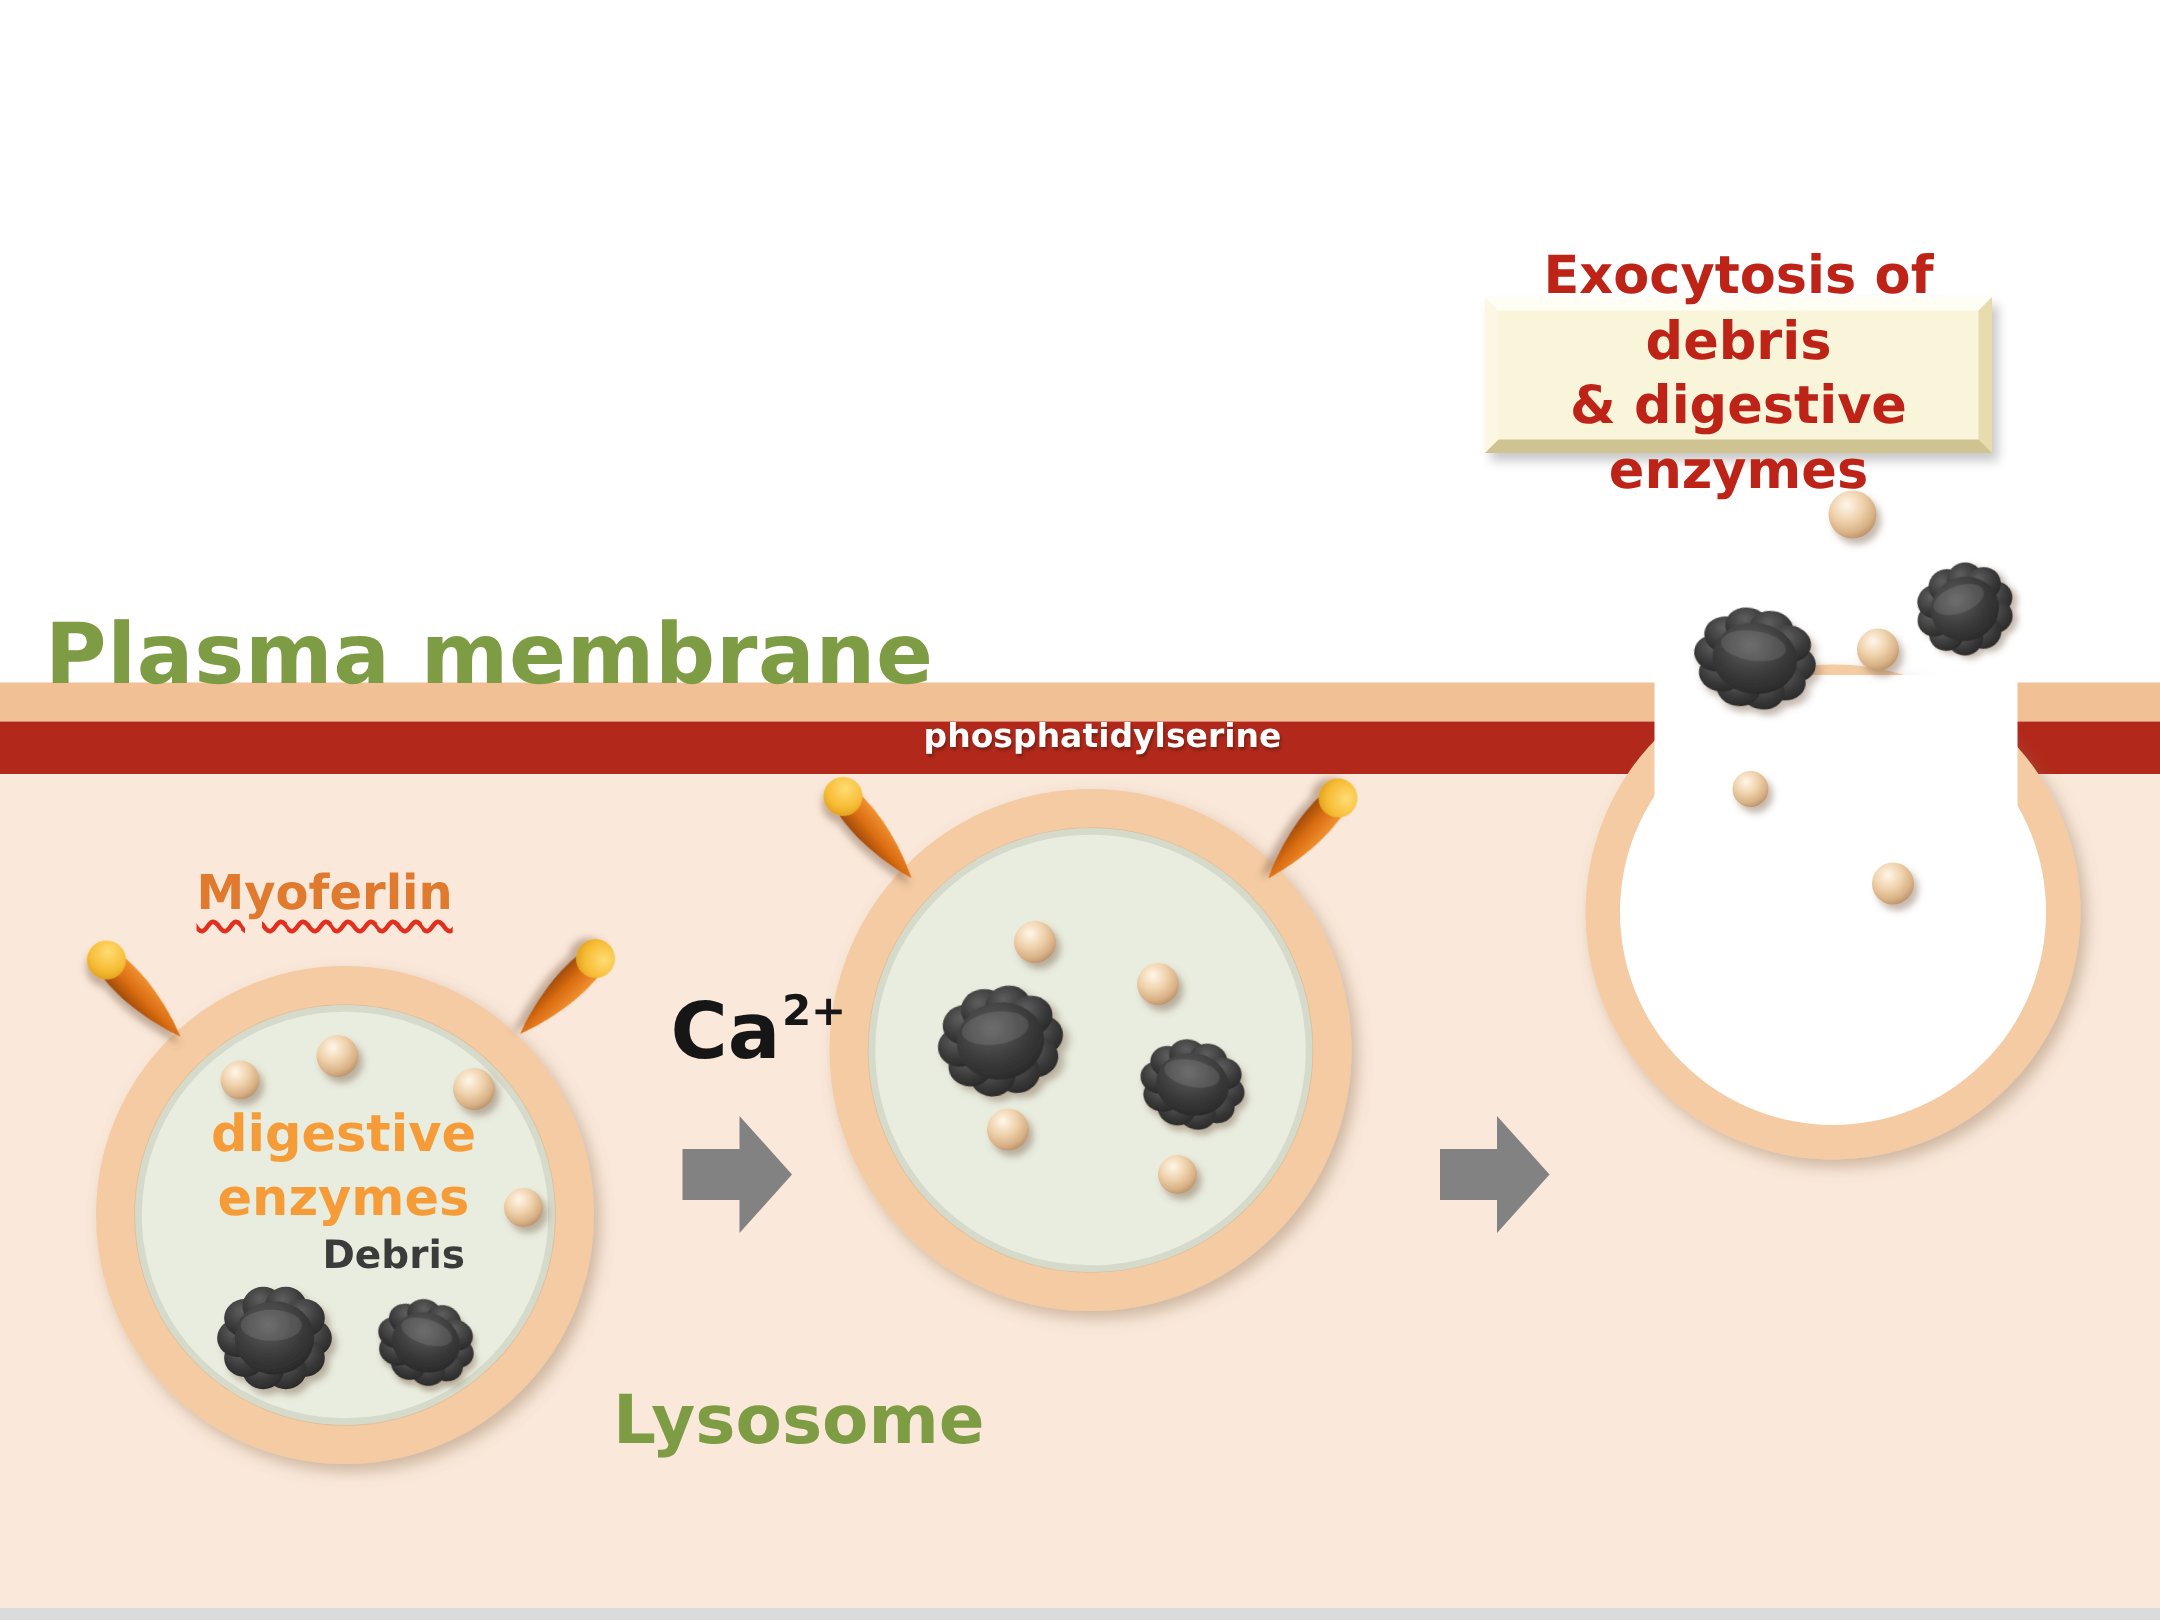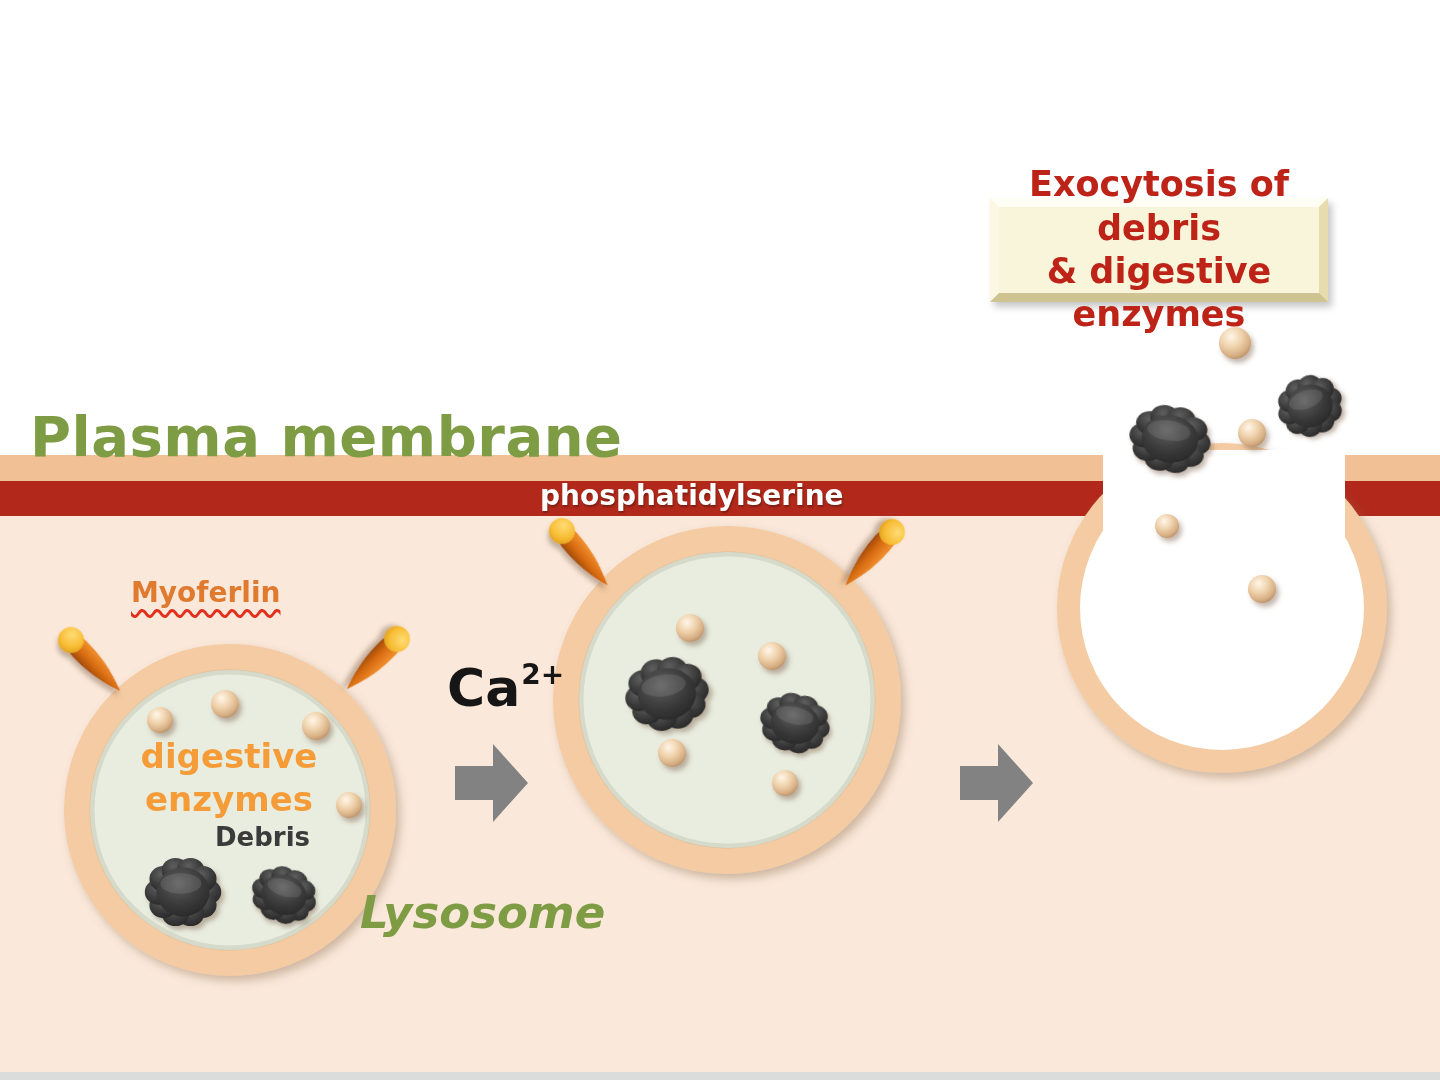--- a/index.html
+++ b/index.html
@@ -4,37 +4,37 @@
 <style>
   html,body{margin:0;padding:0;background:#fff;}
   .canvas{
     position:relative;width:1440px;height:1080px;overflow:hidden;background:#fff;
     font-family:"DejaVu Sans","Liberation Sans",sans-serif;
   }
   .canvas svg{position:absolute;left:0;top:0;}
   .lbl{position:absolute;font-weight:bold;white-space:pre-line;}
   .lbl-plasma{left:30px;top:404px;font-size:56px;color:var(--label_green,#7D9C43);letter-spacing:.5px;}
   .lbl-myoferlin{
-    left:131px;top:576px;font-size:28px;color:var(--label_orange,#E07A2E);
+    left:131px;top:576px;font-size:32px;color:var(--label_orange,#E07A2E);
     text-decoration-line:underline;text-decoration-style:wavy;
     text-decoration-color:var(--squiggle_red,#E1301E);text-decoration-thickness:3px;
     text-underline-offset:7px;
   }
   .lbl-ps{
-    left:540px;top:479px;width:390px;font-size:28px;
+    left:540px;top:479px;width:390px;text-align:center;font-size:22px;
     color:var(--ps_text_white,#FFFFFF);text-shadow:1px 2px 2px rgba(60,20,10,.45);
   }
   .lbl-digestive{
     left:138px;top:735px;width:182px;text-align:center;font-size:34px;
     line-height:1.26;color:var(--enzyme_text_orange,#F59C38);
   }
   .lbl-debris{left:215px;top:822px;font-size:26px;color:var(--debris_text,#3B3B3B);}
   .lbl-ca{left:447px;top:658px;font-size:52px;color:var(--ca_black,#161616);}
   .lbl-ca sup{font-size:28px;position:relative;top:-4px;left:1px;}
-  .lbl-lysosome{left:360px;top:869px;width:345px;text-align:left;color:var(--label_green,#7D9C43);font-style:italic;}
+  .lbl-lysosome{left:360px;top:903px;width:345px;text-align:center;color:var(--label_green,#7D9C43);}
   .lbl-lysosome .l1{font-size:45px;font-weight:bold;line-height:1.1;}
   .lbl-lysosome .l2{font-size:37px;font-weight:bold;line-height:1.15;}
   .exo-box{
     position:absolute;left:990px;top:198px;width:338px;height:104px;box-sizing:border-box;
     background:var(--box_cream,#F9F5DA);
     border:9px solid;
     border-color:#FFFEF4 #E6DCAE #CFC391 #FBF7E2;
     box-shadow:4px 5px 7px rgba(0,0,0,.22);
     display:flex;align-items:center;justify-content:center;
   }

